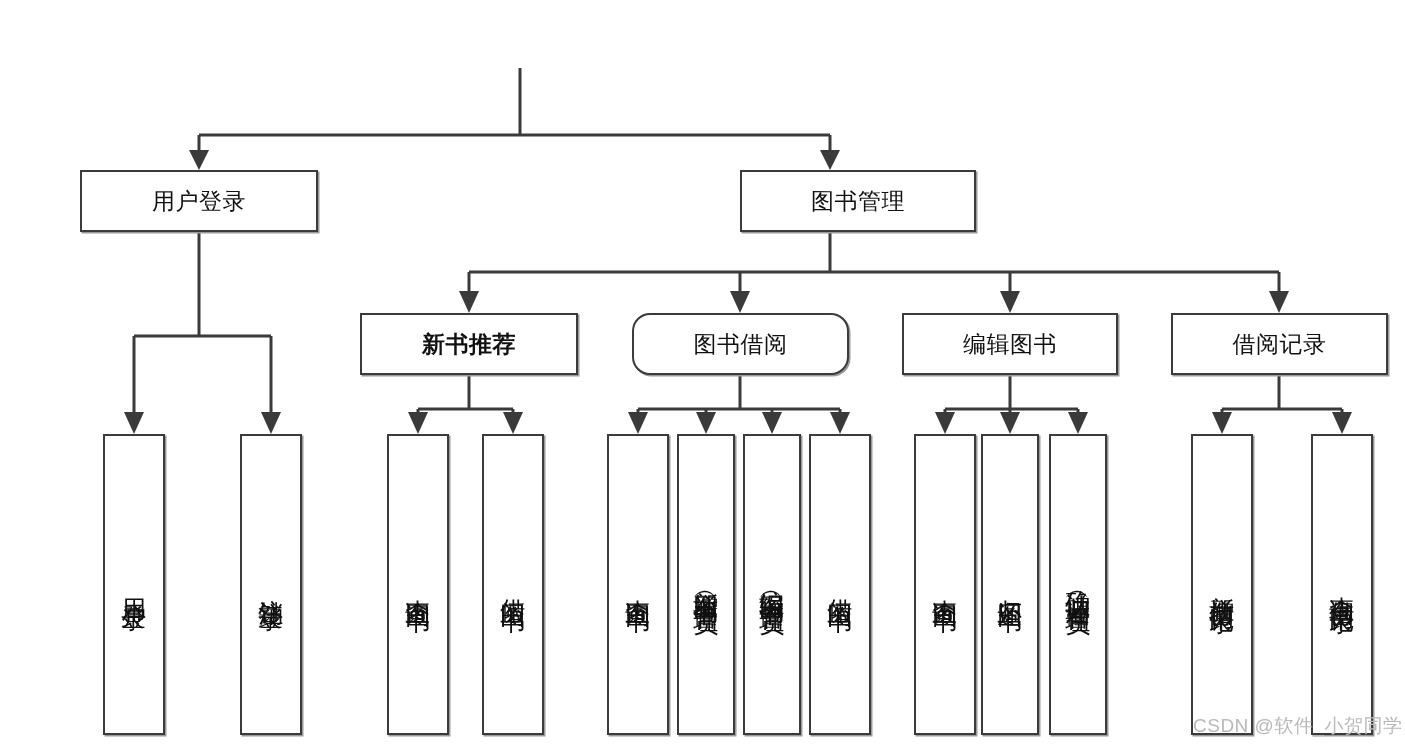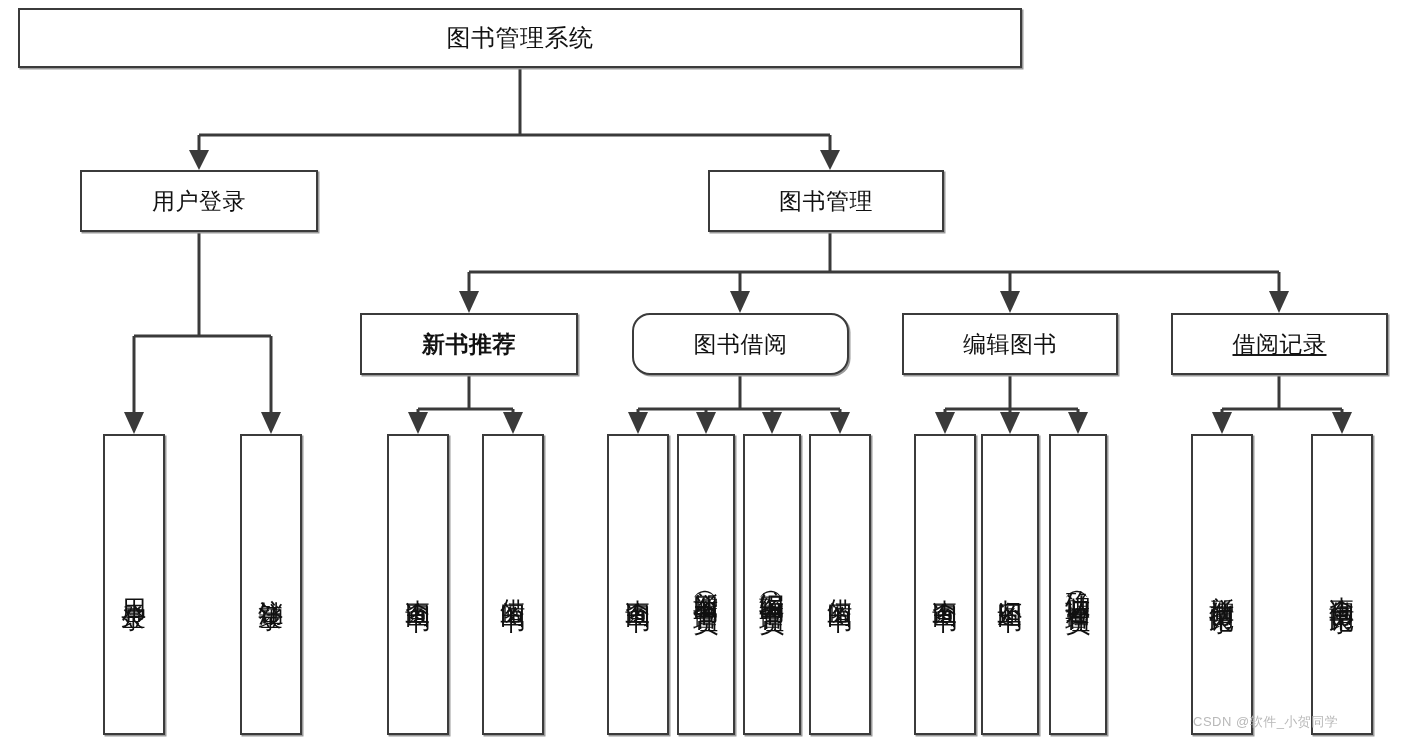--- a/index.html
+++ b/index.html
@@ -41,21 +41,21 @@
     writing-mode:vertical-rl;
     text-orientation:upright;
     font-size:25px;
     line-height:1.05;
     letter-spacing:3px;
     max-height:292px;
   }
   
   .watermark{
     position:absolute;
-    font-size:13px;
+    font-size:19px;
     color:#b9b9b9;
     white-space:nowrap;
     letter-spacing:.5px;
     pointer-events:none;
   }
 </style>
 </head>
 <body>
 
 <div id="diagram">
@@ -118,45 +118,42 @@
     <polygon points="1068,412 1088,412 1078,434"></polygon>
 
     <line x1="1279" y1="375" x2="1279" y2="409"></line>
     <line x1="1222" y1="409" x2="1342" y2="409"></line>
     <line x1="1222" y1="409" x2="1222" y2="416"></line>
     <polygon points="1212,412 1232,412 1222,434"></polygon>
     <line x1="1342" y1="409" x2="1342" y2="416"></line>
     <polygon points="1332,412 1352,412 1342,434"></polygon>
   </svg>
 
-  <div class="node root horiz" style="left:18px;top:8px;width:1004px;height:60px;">
-    <span class="label">图书管理系统</span>
-  </div>
 
   <div class="node horiz" style="left:80px;top:170px;width:238px;height:62px;">
     <span class="label">用户登录</span>
   </div>
 
-  <div class="node horiz" style="left:708px;top:170px;width:236px;height:62px;align-items:center;">
+  <div class="node horiz" style="left:740px;top:170px;width:236px;height:62px;align-items:center;">
     <span class="label">图书管理</span>
   </div>
 
   <div class="node horiz" style="left:360px;top:313px;width:218px;height:62px;font-weight:bold;">
     <span class="label">新书推荐</span>
   </div>
 
   <div class="node horiz" style="left:632px;top:313px;width:217px;height:62px;border-radius:18px;">
     <span class="label">图书借阅</span>
   </div>
 
   <div class="node horiz" style="left:902px;top:313px;width:216px;height:62px;">
     <span class="label">编辑图书</span>
   </div>
 
-  <div class="node horiz" style="left:1171px;top:313px;width:217px;height:62px;text-decoration:underline;">
+  <div class="node horiz" style="left:1171px;top:313px;width:217px;height:62px;">
     <span class="label">借阅记录</span>
   </div>
 
   <div class="node leaf" style="left:103px;top:434px;width:62px;height:301px;">
     <span class="label">用户登录</span>
   </div>
 
   <div class="node leaf" style="left:240px;top:434px;width:62px;height:301px;">
     <span class="label">注销登录</span>
   </div>

